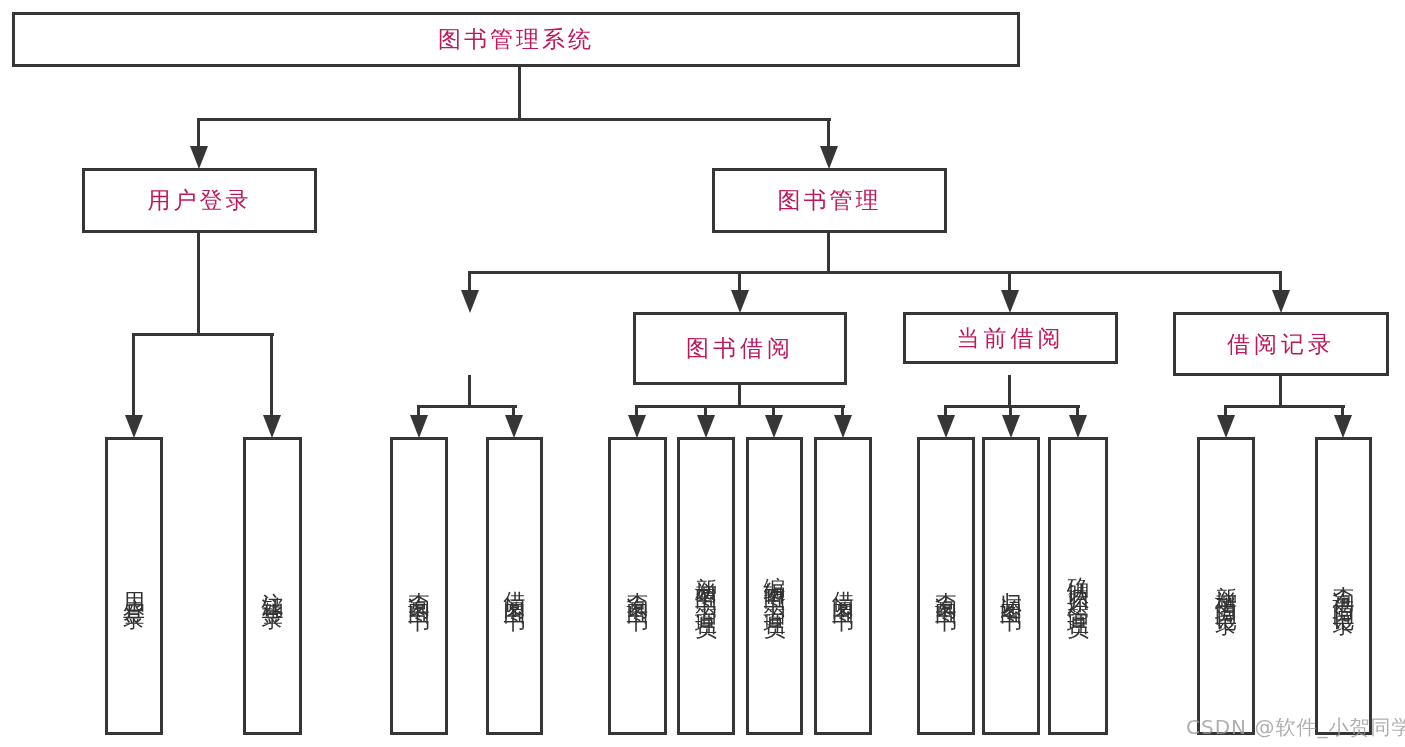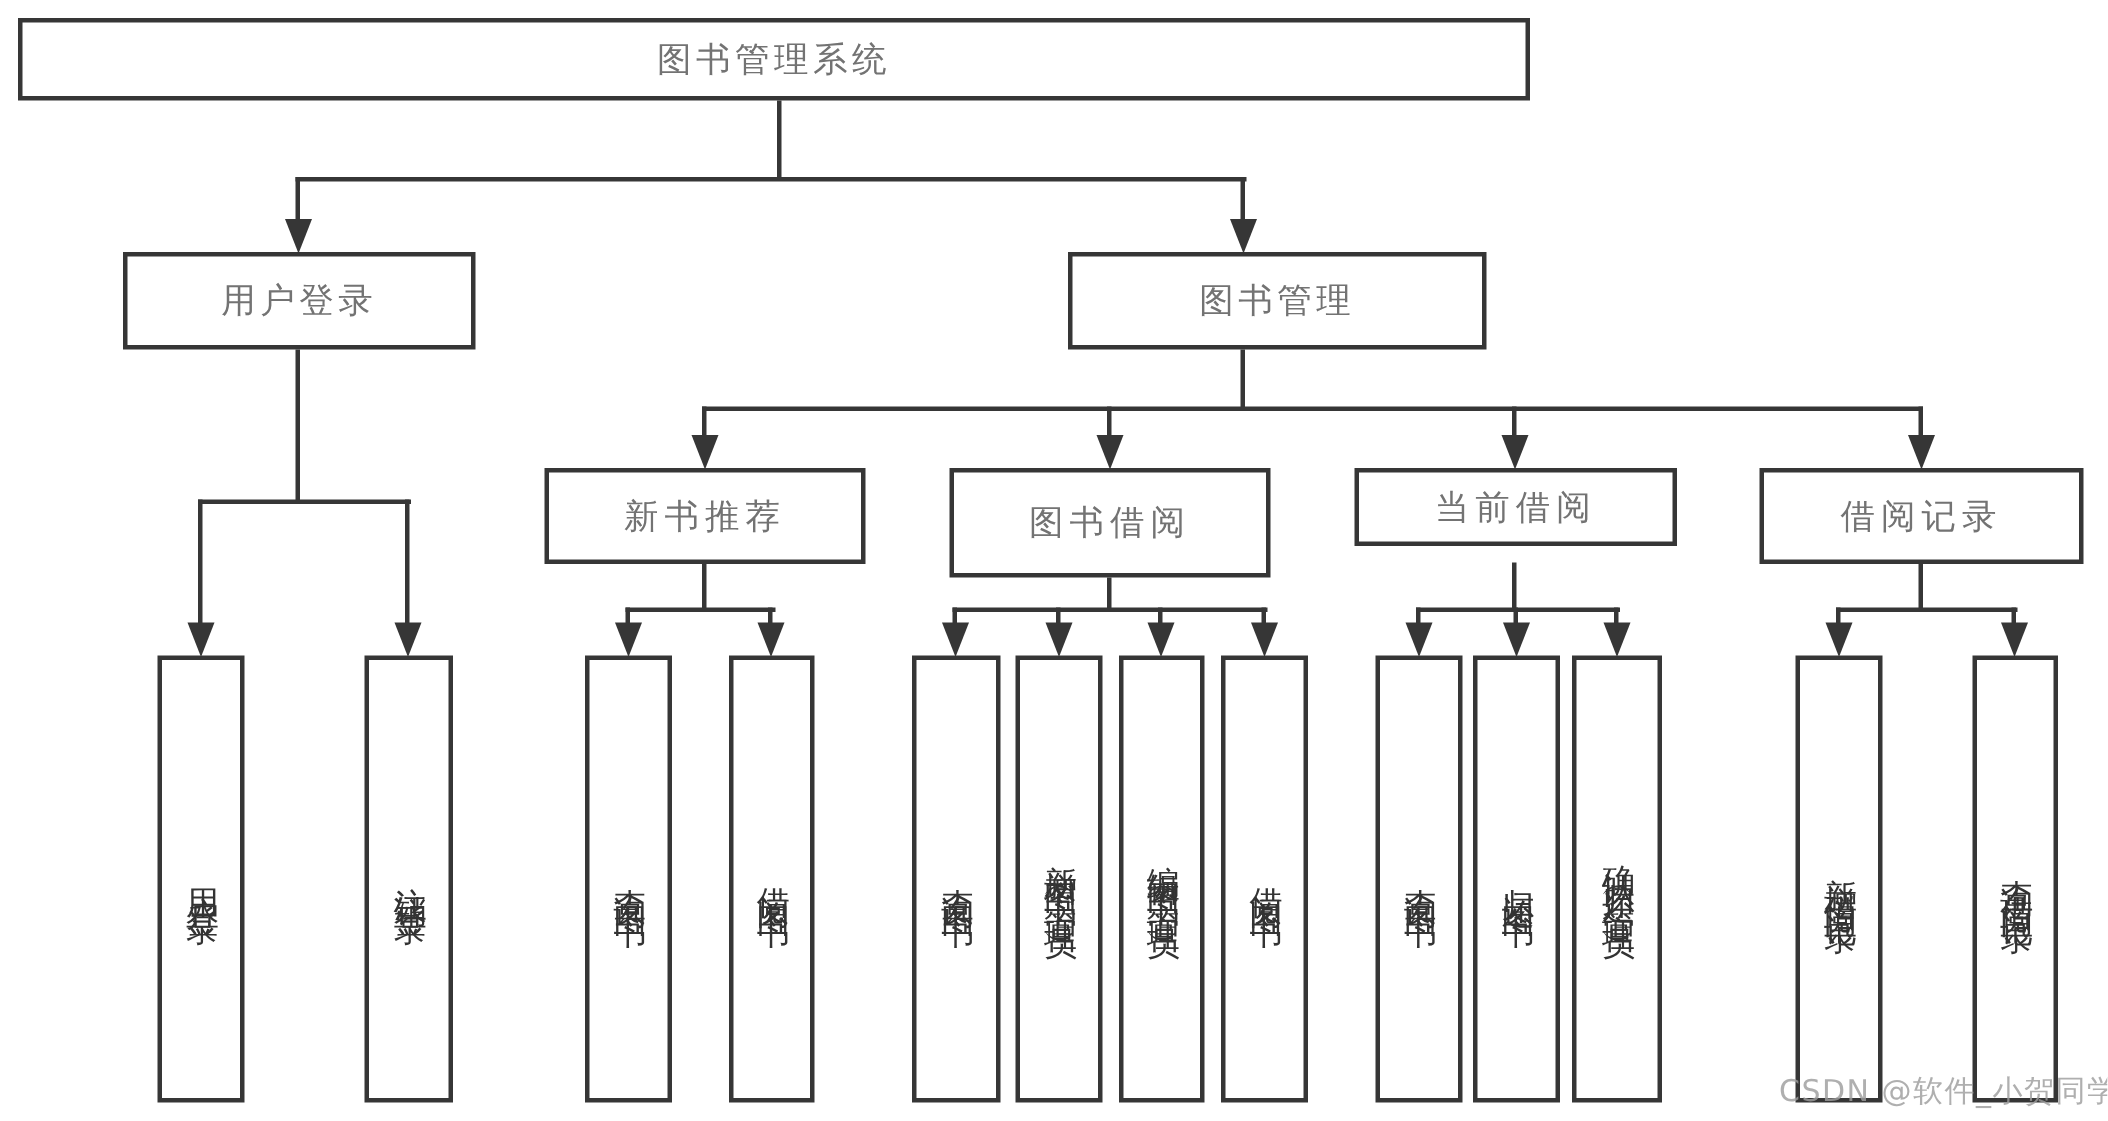--- a/index.html
+++ b/index.html
@@ -4,21 +4,21 @@
 <style>
   html,body { margin:0; padding:0; background:#ffffff; }
   .canvas {
     position:relative; width:1405px; height:747px; background:#ffffff;
     font-family:"DejaVu Sans","Liberation Sans",sans-serif; color:#333333;
     overflow:hidden;
   }
   .box {
     position:absolute; box-sizing:border-box; background:#ffffff;
     border:3px solid #363636; display:flex; align-items:center; justify-content:center;
-    font-size:23px; letter-spacing:3px; color:#737373; white-space:nowrap; z-index:2;text-align:center;
+    font-size:23px; letter-spacing:3px; color:#be185d; white-space:nowrap; z-index:2;text-align:center;
   }
   .lv2 { letter-spacing:4px; }
   .vbox {
     position:absolute; box-sizing:border-box; background:#ffffff;
     border:3px solid #363636; display:flex; align-items:center; justify-content:center;
     writing-mode:vertical-rl; text-orientation:mixed;
     font-size:22px; letter-spacing:6px; color:#333333; z-index:2;
     line-height:1; white-space:nowrap;
   }
   .hline { position:absolute; height:3px; background:#363636; z-index:1; }
@@ -35,23 +35,22 @@
   }
 </style>
 </head>
 <body>
 
 <div class="canvas">
 
   <div class="box" style="left:12px; top:12px; width:1008px; height:55px;">图书管理系统</div>
 
   <div class="box" style="left:82px; top:168px; width:235px; height:65px;">用户登录</div>
-  <div class="box" style="left:712px; top:168px; width:279px; height:65px;">图书管理</div>
+  <div class="box" style="left:712px; top:168px; width:235px; height:65px;">图书管理</div>
 
-  <div class="box lv2" style="left:363px; top:312px; width:214px; height:64px;">新书推荐</div>
   <div class="box lv2" style="left:633px; top:312px; width:214px; height:73px;">图书借阅</div>
   <div class="box lv2" style="left:903px; top:312px; width:215px; height:52px;">当前借阅</div>
   <div class="box lv2" style="left:1173px; top:312px; width:216px; height:64px;">借阅记录</div>
 
   <div class="vbox" style="left:105px; top:437px; width:58px; height:298px;">用户登录</div>
   <div class="vbox" style="left:243px; top:437px; width:59px; height:298px;">注销登录</div>
 
   <div class="vbox" style="left:390px; top:437px; width:58px; height:298px;">查询图书</div>
   <div class="vbox" style="left:486px; top:437px; width:57px; height:298px;">借阅图书</div>
 

